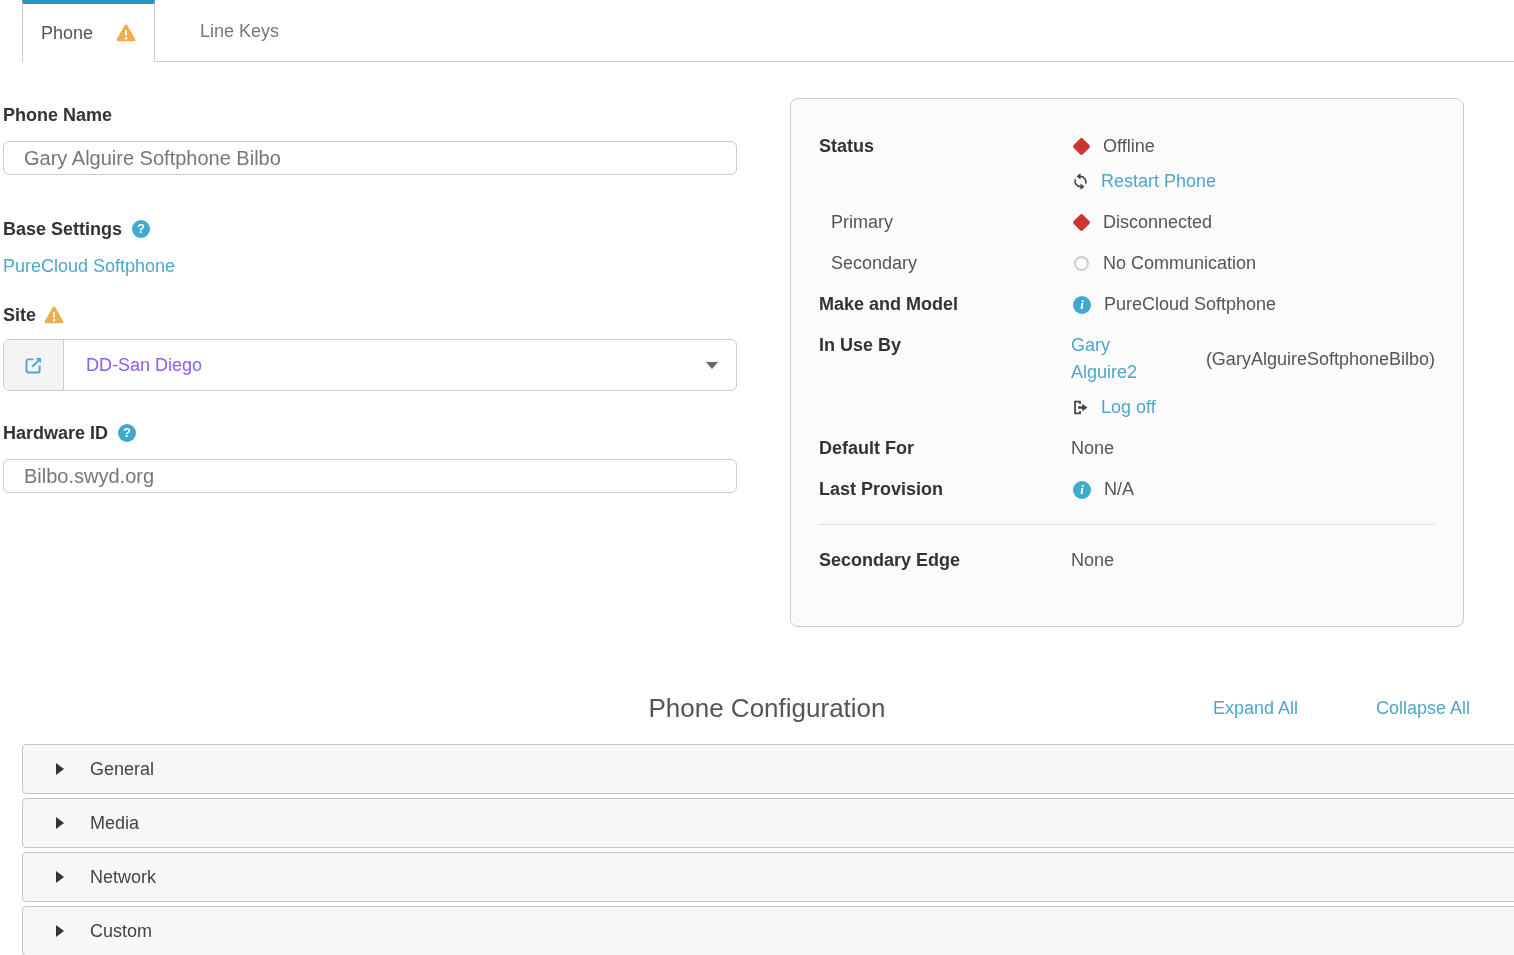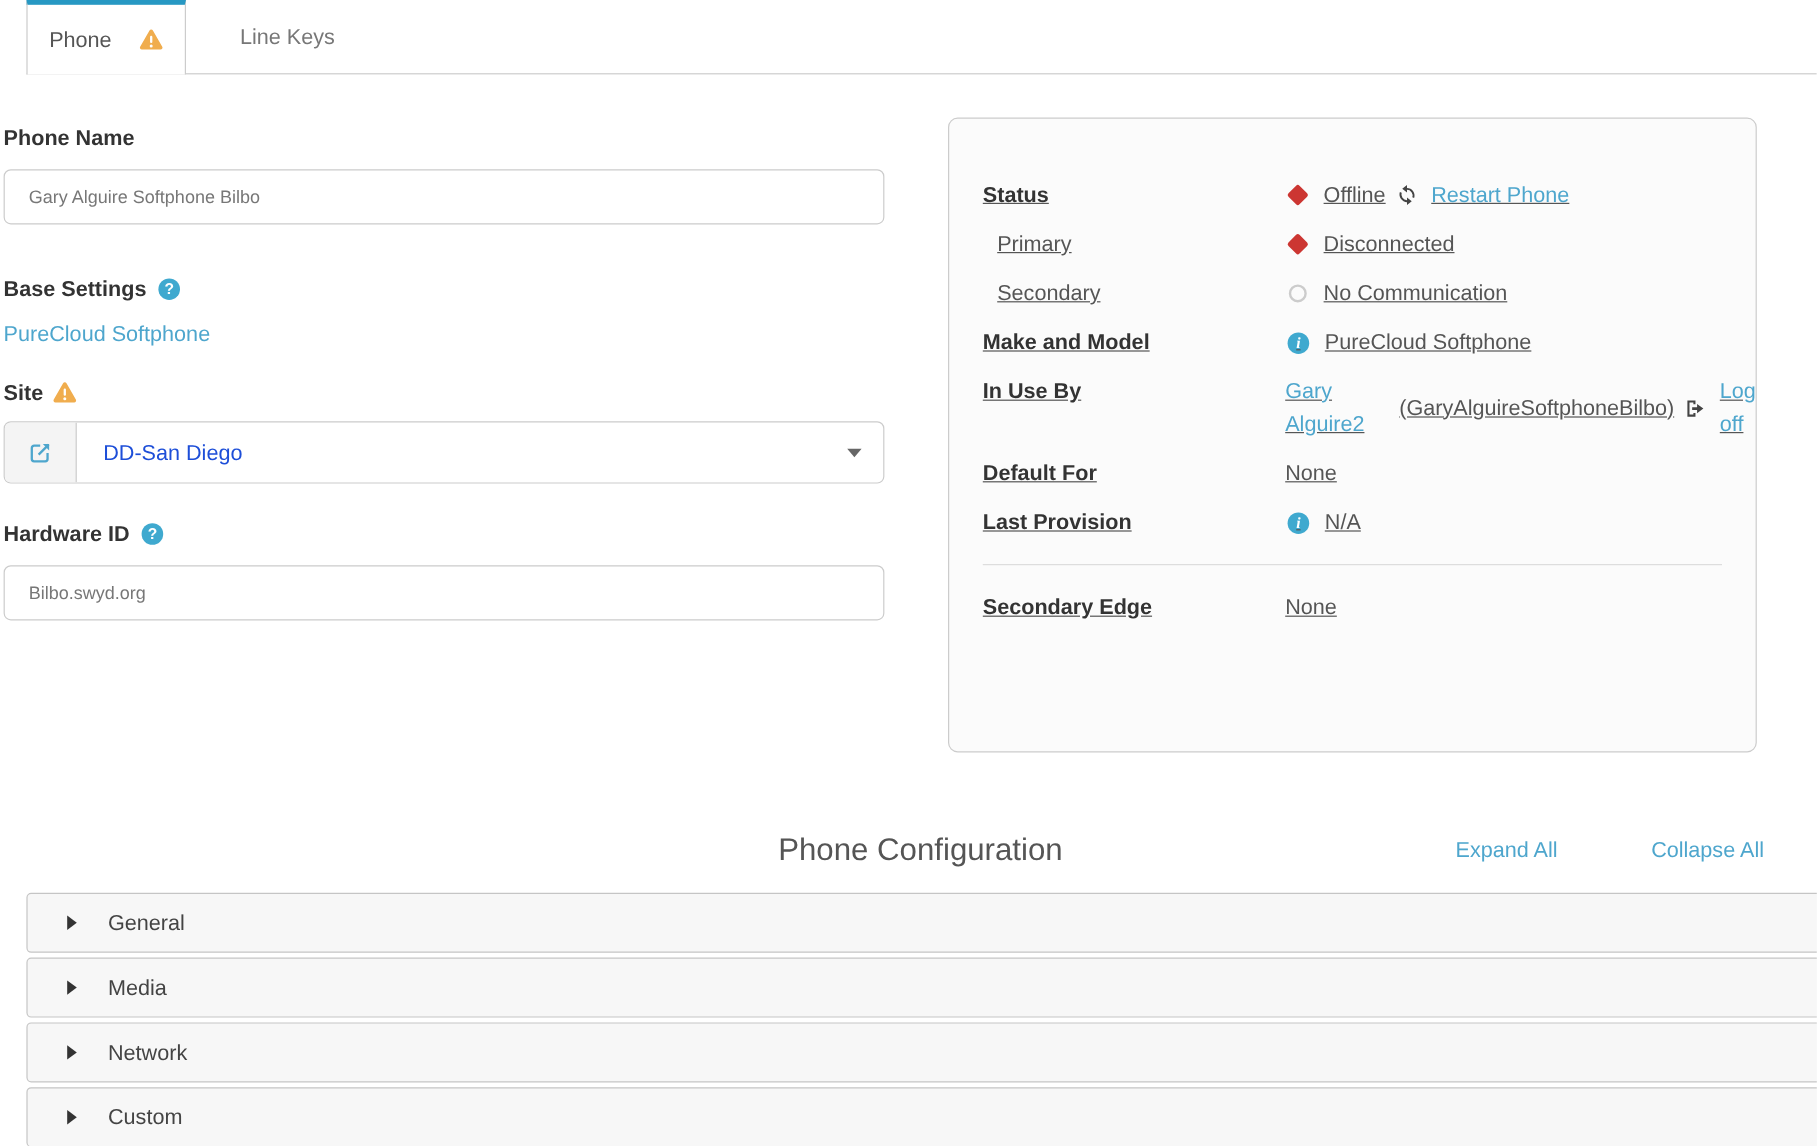--- a/index.html
+++ b/index.html
@@ -10,36 +10,36 @@
   .tabbar { position: absolute; left: 0; top: 0; width: 100%; height: 62px; }
   .tabbar-line { position: absolute; left: 22px; right: 0; top: 61px; height: 1px; background: #ccc; }
   .tab { position: absolute; top: 0; height: 62px; display: flex; align-items: center; gap: 23px; cursor: pointer; }
   .tab.active { left: 22px; width: 133px; justify-content: center; background: #fff; border: 1px solid #ccc; border-bottom: none; border-top: 4px solid #2798c3; z-index: 2; color: #555; }
   .tab.inactive { left: 156px; padding: 0 44px; color: #777; }
 
   
   .left-col { position: absolute; left: 3px; top: 95px; width: 734px; }
   .field-label { display: flex; align-items: center; gap: 8px; font-weight: bold; color: #333; line-height: 24px; }
   .lbl-phone-name { margin-top: 8px; }
-  .text-input { width: 100%; height: 46px; margin-top: 14px; border: 1px solid #ccc; border-radius: 6px; background: #fff; color: #777; font-size: 15px; font-family: inherit; padding: 0 20px; outline: none; }
+  .text-input { width: 100%; height: 34px; margin-top: 14px; border: 1px solid #ccc; border-radius: 6px; background: #fff; color: #777; font-size: 20px; font-family: inherit; padding: 0 20px; outline: none; }
   .lbl-base { margin-top: 42px; text-align: right; }
   .base-link { display: inline-block; margin-top: 14px; color: #4ea6cd; text-decoration: none; line-height: 22px; cursor: pointer; }
   .lbl-site { margin-top: 26px; text-align: center; }
   .input-group { display: flex; margin-top: 12px; height: 52px; border: 1px solid #ccc; border-radius: 6px; background: #fff; overflow: hidden; }
   .ig-addon { width: 60px; flex: 0 0 60px; background: #f4f4f4; border-right: 1px solid #ccc; display: flex; align-items: center; justify-content: center; cursor: pointer; }
-  .ig-select { flex: 1; display: flex; align-items: center; padding: 0 18px 0 22px; color: #1d4ed8; cursor: pointer; position: relative; }
+  .ig-select { flex: 1; display: flex; align-items: center; padding: 0 18px 0 22px; color: #8b5cf6; cursor: pointer; position: relative; }
   .select-caret { margin-left: auto; width: 0; height: 0; border-left: 6px solid transparent; border-right: 6px solid transparent; border-top: 7px solid #666; }
   .lbl-hw { margin-top: 30px; }
 
   
-  .status-panel { position: absolute; left: 790px; top: 98px; width: 674px; height: 529px; background: #fbfbfb; border: 1px solid #ccc; border-radius: 8px; padding: 50px 28px; text-decoration: underline; }
+  .status-panel { position: absolute; left: 790px; top: 98px; width: 674px; height: 529px; background: #fbfbfb; border: 1px solid #ccc; border-radius: 8px; padding: 34px 28px; }
   .sp-row { display: flex; align-items: flex-start; margin-bottom: 14px; }
   .sp-label { width: 252px; flex: 0 0 252px; font-weight: bold; color: #333; line-height: 27px; }
   .sp-label.sub { font-weight: normal; color: #555; padding-left: 12px; }
-  .sp-value { display: flex; flex-direction: row; gap: 8px; }
+  .sp-value { display: flex; flex-direction: column; gap: 8px; }
   .sp-line { display: flex; align-items: center; gap: 11px; line-height: 27px; color: #555; }
   .link { color: #4ea6cd; text-decoration: none; cursor: pointer; }
   .sp-suffix { margin-left: 18px; color: #555; }
   .sp-divider { border: none; border-top: 1px solid #ddd; margin: 21px 0 22px 0; }
 
   
   .diamond { width: 13px; height: 13px; background: #cc3632; border-radius: 2px; transform: rotate(45deg); margin: 0 4px; flex: 0 0 13px; }
   .circle-off { width: 15px; height: 15px; border: 2px solid #ccc; border-radius: 50%; background: transparent; flex: 0 0 15px; margin: 0 3px; }
   .dot-green { width: 15px; height: 15px; border-radius: 50%; background: #55a532; flex: 0 0 15px; margin: 0 3px; }
   .badge-ic { width: 18px; height: 18px; flex: 0 0 18px; border-radius: 50%; background: #3fa9cf; color: #fff; font-weight: bold; display: inline-flex; align-items: center; justify-content: center; margin: 0 2px; }

